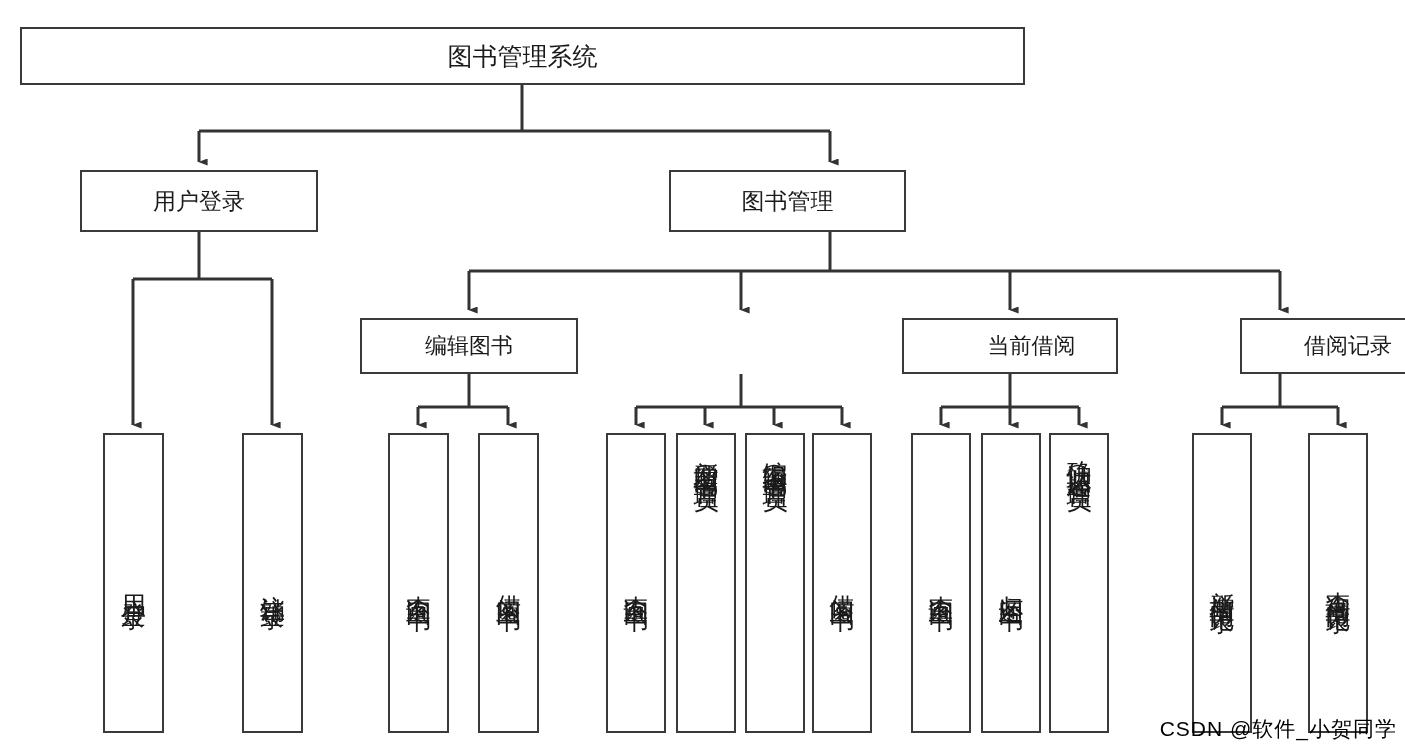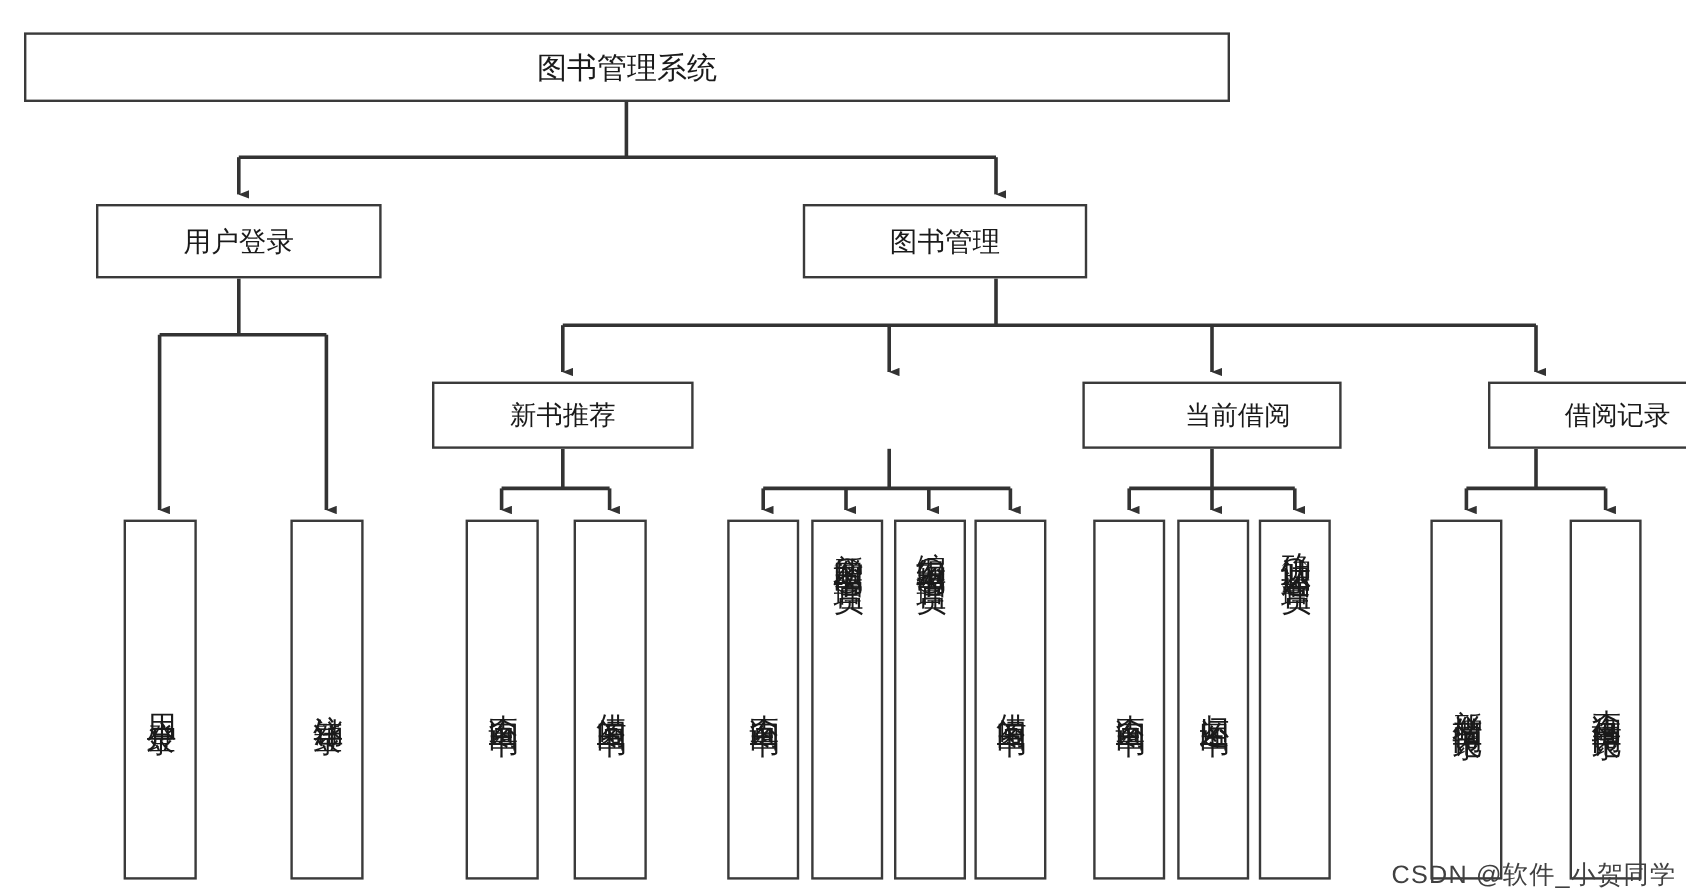--- a/index.html
+++ b/index.html
@@ -60,21 +60,21 @@
     justify-content: flex-start;
   }
   .leaf-text {
     display: block;
   }
   .watermark {
     position: absolute;
     right: 8px;
     bottom: 4px;
     font-size: 21px;
-    color: #404040;
+    color: #000000;
     letter-spacing: 1px;
     z-index: 5;
     white-space: nowrap;
   }
 </style>
 </head>
 <body>
 
 <div id="canvas">
 
@@ -133,21 +133,21 @@
   </div>
 
   <div class="node level2" style="left:80px; top:170px; width:238px; height:62px;">
     <span>用户登录</span>
   </div>
   <div class="node level2" style="left:669px; top:170px; width:237px; height:62px;">
     <span>图书管理</span>
   </div>
 
   <div class="node level3" style="left:360px; top:318px; width:218px; height:56px;">
-    <span>新书推荐</span>
+    <span>编辑图书</span>
   </div>
   <div class="node level3" style="left:902px; top:318px; width:216px; height:56px;padding-left:43px;">
     <span>当前借阅</span>
   </div>
   <div class="node level3" style="left:1240px; top:318px; width:216px; height:56px;">
     <span>借阅记录</span>
   </div>
 
   <div class="node leaf" style="left:103px; top:433px; width:61px; height:300px;">
     <span class="leaf-text">用户登录</span>

